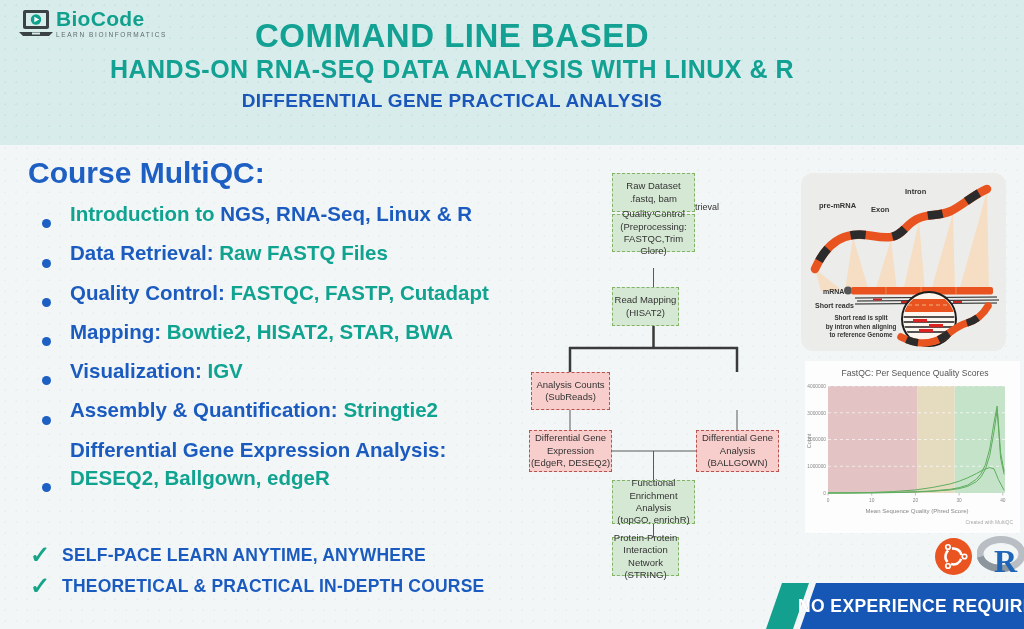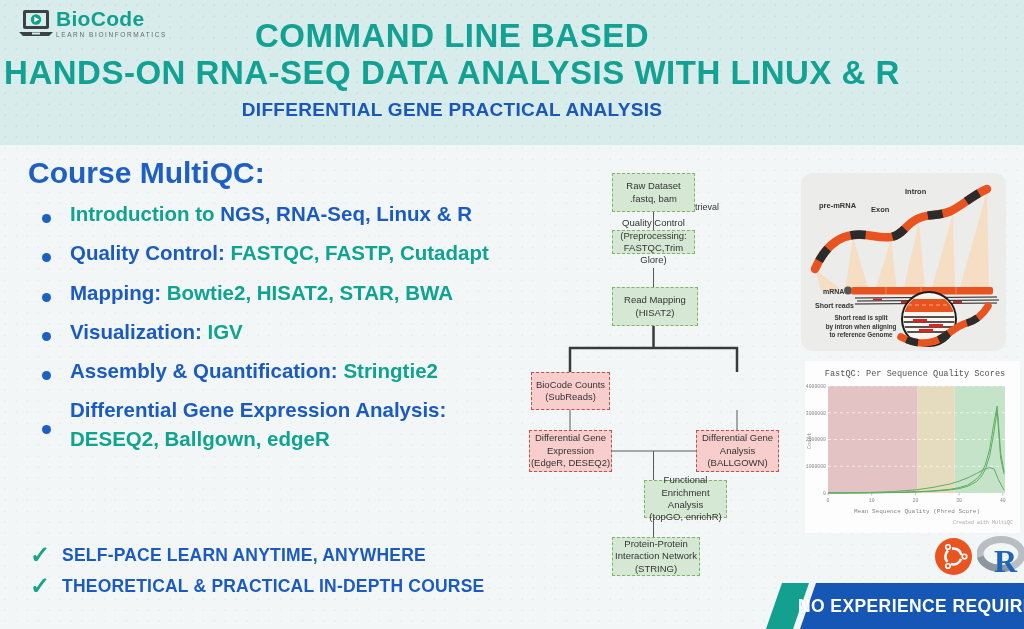--- a/index.html
+++ b/index.html
@@ -9,46 +9,46 @@
     background-image:radial-gradient(rgba(100,160,165,.08) 1px, transparent 1px);
     background-size:11px 11px;}
   
   .header{position:absolute;left:0;top:0;width:1024px;height:145px;background:#d8edeb;
     background-image:radial-gradient(rgba(40,150,145,.10) 1px, transparent 1px);background-size:11px 11px;}
   .logo{position:absolute;left:16px;top:8px;display:flex;align-items:flex-start;}
   .logo-text .name{font-size:21px;font-weight:800;color:#11a08d;letter-spacing:.3px;line-height:1;}
   .logo-text .tagline{font-size:6.5px;color:#5d6b6b;letter-spacing:1.6px;margin-top:2px;}
   .title-wrap{position:absolute;left:0;top:18px;width:904px;text-align:center;}
   .title-line1{font-size:33px;font-weight:800;color:#12a192;letter-spacing:.5px;line-height:1.12;}
-  .title-line2{font-size:33px;font-weight:800;color:#12a192;letter-spacing:.5px;line-height:1.12;text-align:center;}
+  .title-line2{font-size:25px;font-weight:800;color:#12a192;letter-spacing:.5px;line-height:1.12;text-align:center;}
   .subtitle{font-size:19px;font-weight:800;color:#1b57bb;margin-top:7px;letter-spacing:.3px;}
   
   .course-heading{position:absolute;left:28px;top:156px;font-size:30px;font-weight:800;color:#1d5fc2;}
   #course-list{position:absolute;left:42px;top:200px;width:470px;margin:0;padding:0;list-style:none;}
-  .course-item{display:flex;align-items:center;margin-bottom:11px;font-size:20.5px;font-weight:700;line-height:1.38;}
+  .course-item{display:flex;align-items:flex-end;margin-bottom:11px;font-size:20.5px;font-weight:700;line-height:1.38;}
   .bullet{flex:0 0 auto;width:9px;height:9px;border-radius:50%;background:#1d5fc2;margin:9px 19px 0 0;}
   .c-teal{color:#0fa390;}
   .c-blue{color:#1b5bc0;}
   .highlights{position:absolute;left:30px;top:543px;}
   .highlight-row{display:flex;align-items:center;margin-bottom:7px;}
   .check{color:#17a589;font-size:24px;font-weight:800;margin-right:12px;line-height:1;}
   .highlight-text{color:#1b5bc0;font-size:17.5px;font-weight:700;letter-spacing:.2px;}
   
   .flowchart{position:absolute;left:515px;top:158px;width:280px;height:440px;}
   .fc-svg{position:absolute;left:0;top:0;}
   .node{position:absolute;box-sizing:border-box;display:flex;align-items:center;justify-content:center;
     text-align:center;font-size:9.5px;line-height:1.3;color:#333;white-space:pre-line;
     border:1px dashed;padding:0;}
   .node.green{background:#d5e8d4;border-color:#82b366;}
   .node.pink{background:#f8cecc;border-color:#b85450;}
   .edge-label{position:absolute;font-size:9px;color:#333;}
   
   .rna-card{position:absolute;left:801px;top:173px;width:205px;height:178px;background:#ececea;border-radius:12px;}
   
-  .fastqc{position:absolute;left:805px;top:361px;width:215px;height:172px;background:#fdfdfd;font-family:Liberation Mono, monospace;}
+  .fastqc{position:absolute;left:805px;top:361px;width:215px;height:172px;background:#fdfdfd;}
   
   .badges{position:absolute;left:934px;top:536px;display:flex;gap:4px;align-items:center;}
   .banner{position:absolute;left:752px;top:583px;width:272px;height:46px;}
   .banner-text{position:absolute;left:70px;top:0;width:202px;height:46px;display:flex;align-items:center;justify-content:center;
     color:#fff;font-size:17.5px;font-weight:800;letter-spacing:.4px;white-space:nowrap;}
 </style>
 </head>
 <body>
 
 <div id="poster">
@@ -76,20 +76,24 @@
   </div>
 
   <div class="course-heading">Course MultiQC:</div>
   <ul id="course-list">
       <li class="course-item">
         <span class="bullet"></span>
         <span class="item-text"><span class="c-teal">Introduction to </span><span class="c-blue">NGS, RNA-Seq, Linux &amp; R</span></span>
       </li>
       <li class="course-item">
         <span class="bullet"></span>
+        <span class="item-text"><span class="c-blue">Data Retrieval: </span><span class="c-teal">Raw FASTQ Files</span></span>
+      </li>
+      <li class="course-item">
+        <span class="bullet"></span>
         <span class="item-text"><span class="c-blue">Quality Control: </span><span class="c-teal">FASTQC, FASTP, Cutadapt</span></span>
       </li>
       <li class="course-item">
         <span class="bullet"></span>
         <span class="item-text"><span class="c-blue">Mapping: </span><span class="c-teal">Bowtie2, HISAT2, STAR, BWA</span></span>
       </li>
       <li class="course-item">
         <span class="bullet"></span>
         <span class="item-text"><span class="c-blue">Visualization: </span><span class="c-teal">IGV</span></span>
       </li>
@@ -128,37 +132,37 @@
       <g stroke="#3a3a3a" stroke-width="2.5" fill="none">
         <line x1="138.5" y1="168" x2="138.5" y2="190"></line>
         <line x1="54" y1="190" x2="223" y2="190"></line>
         <line x1="55" y1="189" x2="55" y2="214"></line>
         <line x1="222" y1="189" x2="222" y2="214"></line>
       </g>
     </svg>
     <div class="edge-label" style="left:147px;top:44px;">Data Retrieval</div>
     <div class="node green" style="left:97px;top:15px;width:83px;height:39px;">Raw Dataset
 .fastq, bam</div>
-    <div class="node green" style="left:97px;top:72px;width:83px;height:24px;">Quality Control
+    <div class="node green" style="left:97px;top:56px;width:83px;height:38px;">Quality Control
 (Preprocessing:
 FASTQC,Trim Glore)</div>
-    <div class="node green" style="left:97px;top:129px;width:86px;height:39px;">Read Mapping
+    <div class="node green" style="left:97px;top:129px;width:67px;height:39px;">Read Mapping
 (HISAT2)</div>
-    <div class="node pink" style="left:16px;top:214px;width:79px;height:38px;">BioCode Counts
+    <div class="node pink" style="left:16px;top:214px;width:79px;height:38px;">Analysis Counts
 (SubReads)</div>
     <div class="node pink" style="left:14px;top:272px;width:83px;height:42px;">Differential Gene
 Expression
 (EdgeR, DESEQ2)</div>
     <div class="node pink" style="left:181px;top:272px;width:83px;height:42px;">Differential Gene
 Analysis
 (BALLGOWN)</div>
-    <div class="node green" style="left:97px;top:322px;width:83px;height:38px;margin-left:32px;">Functional
+    <div class="node green" style="left:97px;top:322px;width:83px;height:44px;">Functional
 Enrichment Analysis
 (topGO, enrichR)</div>
-    <div class="node green" style="left:97px;top:379px;width:88px;height:39px;">Protein-Protein
+    <div class="node green" style="left:97px;top:379px;width:67px;height:39px;">Protein-Protein
 Interaction Network
 (STRING)</div>
   </div>
 
   <div class="rna-card">
     <svg width="205" height="178" viewBox="0 0 205 178">
 
       <g fill="#f7ddc0" opacity="0.9">
         <polygon points="14,96 20,118 42,118"></polygon>
         <polygon points="52,64 44,118 68,118"></polygon>

